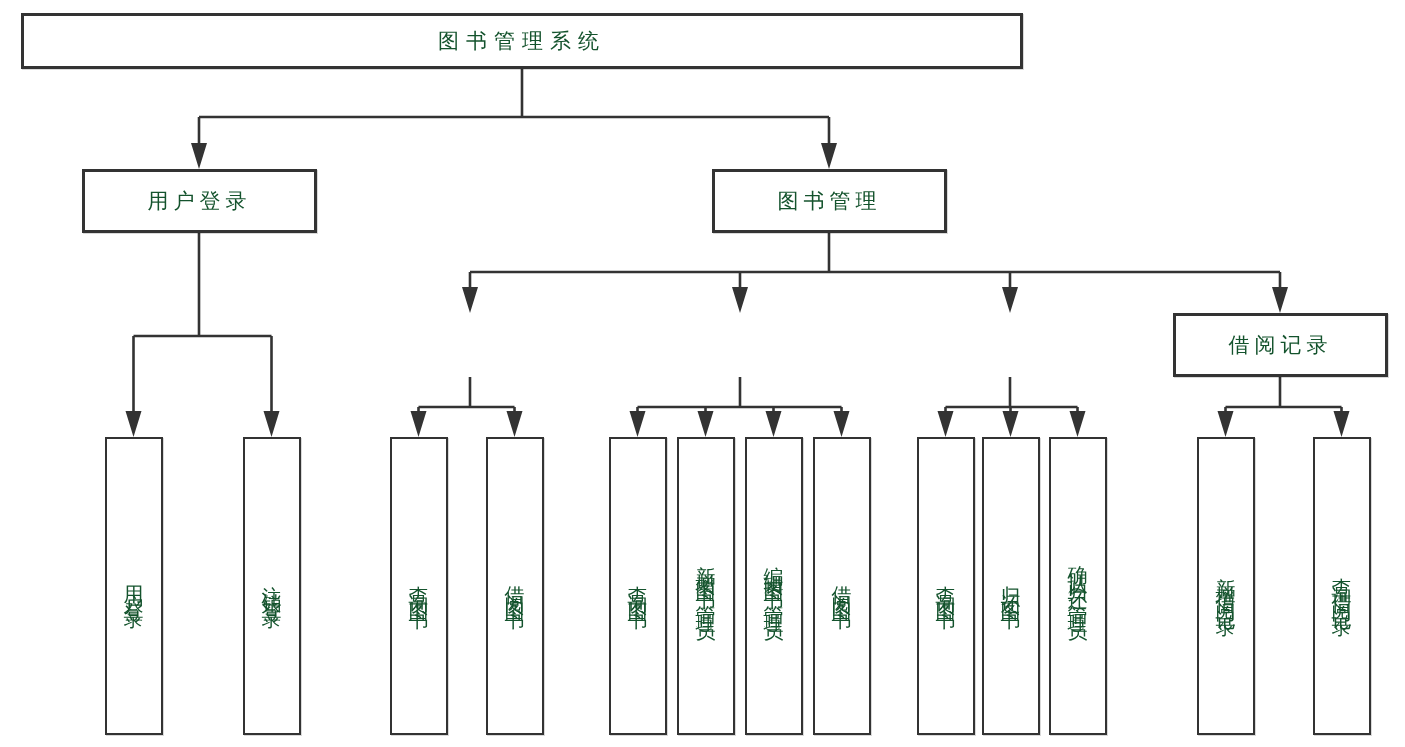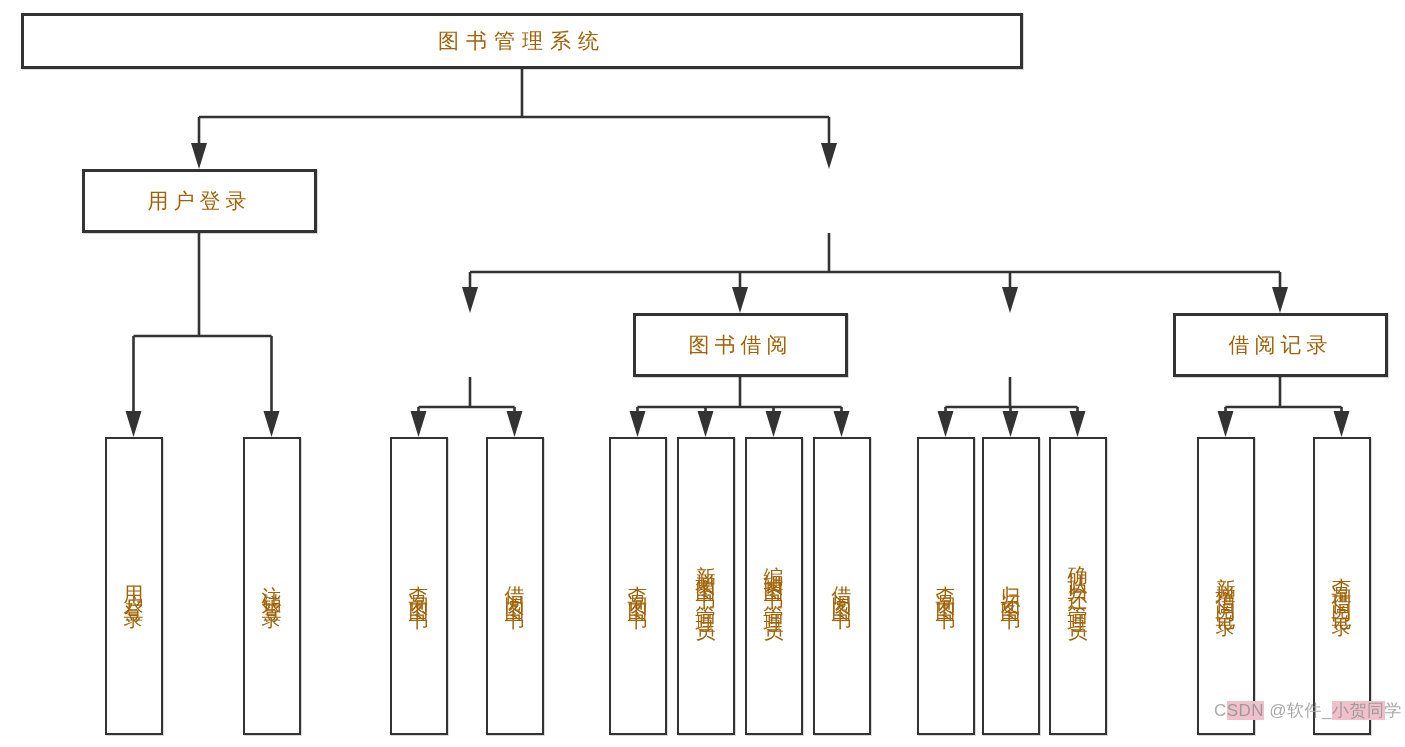--- a/index.html
+++ b/index.html
@@ -13,21 +13,21 @@
   }
   #connector-svg{position:absolute;left:0;top:0;width:1405px;height:747px;}
   .box{
     position:absolute;
     box-sizing:border-box;
     background:#ffffff;
     border:3px solid #333333;
     display:flex;
     align-items:center;
     justify-content:center;
-    color:#a16207;
+    color:#14532d;
     box-shadow:1px 1px 0 rgba(0,0,0,0.15);
   }
   .root-box{
     left:21px;top:13px;width:1002px;height:56px;
     font-size:21px;letter-spacing:7px;
   }
   .lvl{
     height:64px;top:169px;width:235px;
     font-size:21px;letter-spacing:5px;
   }
@@ -89,39 +89,36 @@
       M937.5 411 L953.5 411 L945.5 437 Z
       M1002.5 411 L1018.5 411 L1010.5 437 Z
       M1069.5 411 L1085.5 411 L1077.5 437 Z
       M1217.5 411 L1233.5 411 L1225.5 437 Z
       M1333.5 411 L1349.5 411 L1341.5 437 Z"></path>
   </svg>
 
   <div class="box root-box">图书管理系统</div>
 
   <div class="box lvl" style="left:82px">用户登录</div>
+  <div class="box lvl" style="left:712px">图书管理</div>
 
-  <div class="box lvl3" style="left:633px">图书借阅</div>
   <div class="box lvl3" style="left:1173px">借阅记录</div>
 
   <div class="box leaf" style="left:105px">用户登录</div>
   <div class="box leaf" style="left:243px">注销登录</div>
 
   <div class="box leaf" style="left:390px">查询图书</div>
   <div class="box leaf" style="left:486px">借阅图书</div>
 
   <div class="box leaf" style="left:609px">查询图书</div>
   <div class="box leaf" style="left:677px">新增图书（管理员）</div>
   <div class="box leaf" style="left:745px">编辑图书（管理员）</div>
   <div class="box leaf" style="left:813px">借阅图书</div>
 
   <div class="box leaf" style="left:917px">查询图书</div>
   <div class="box leaf" style="left:982px">归还图书</div>
   <div class="box leaf" style="left:1049px">确认归还（管理员）</div>
 
   <div class="box leaf" style="left:1197px">新增借阅记录</div>
   <div class="box leaf" style="left:1313px">查询借阅记录</div>
 
-  <div class="watermark">
-    <span>C</span><span class="hl">SDN</span><span> @软件_</span><span class="hl">小贺同</span><span>学</span>
-  </div>
 
 </div>
 
 </body></html>

